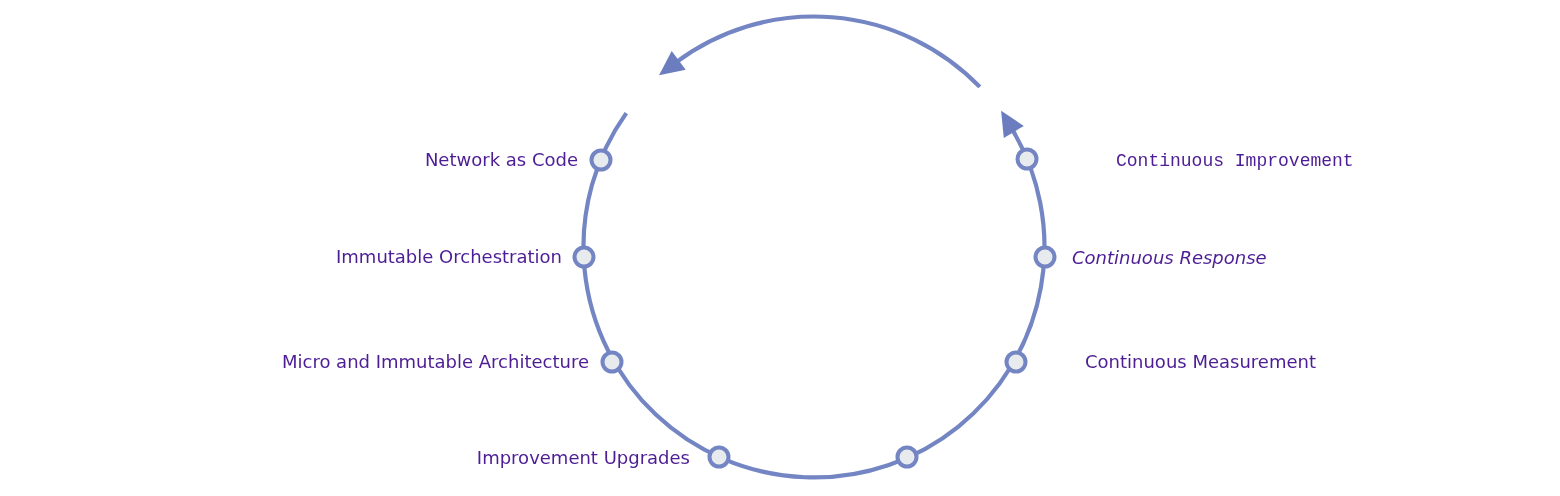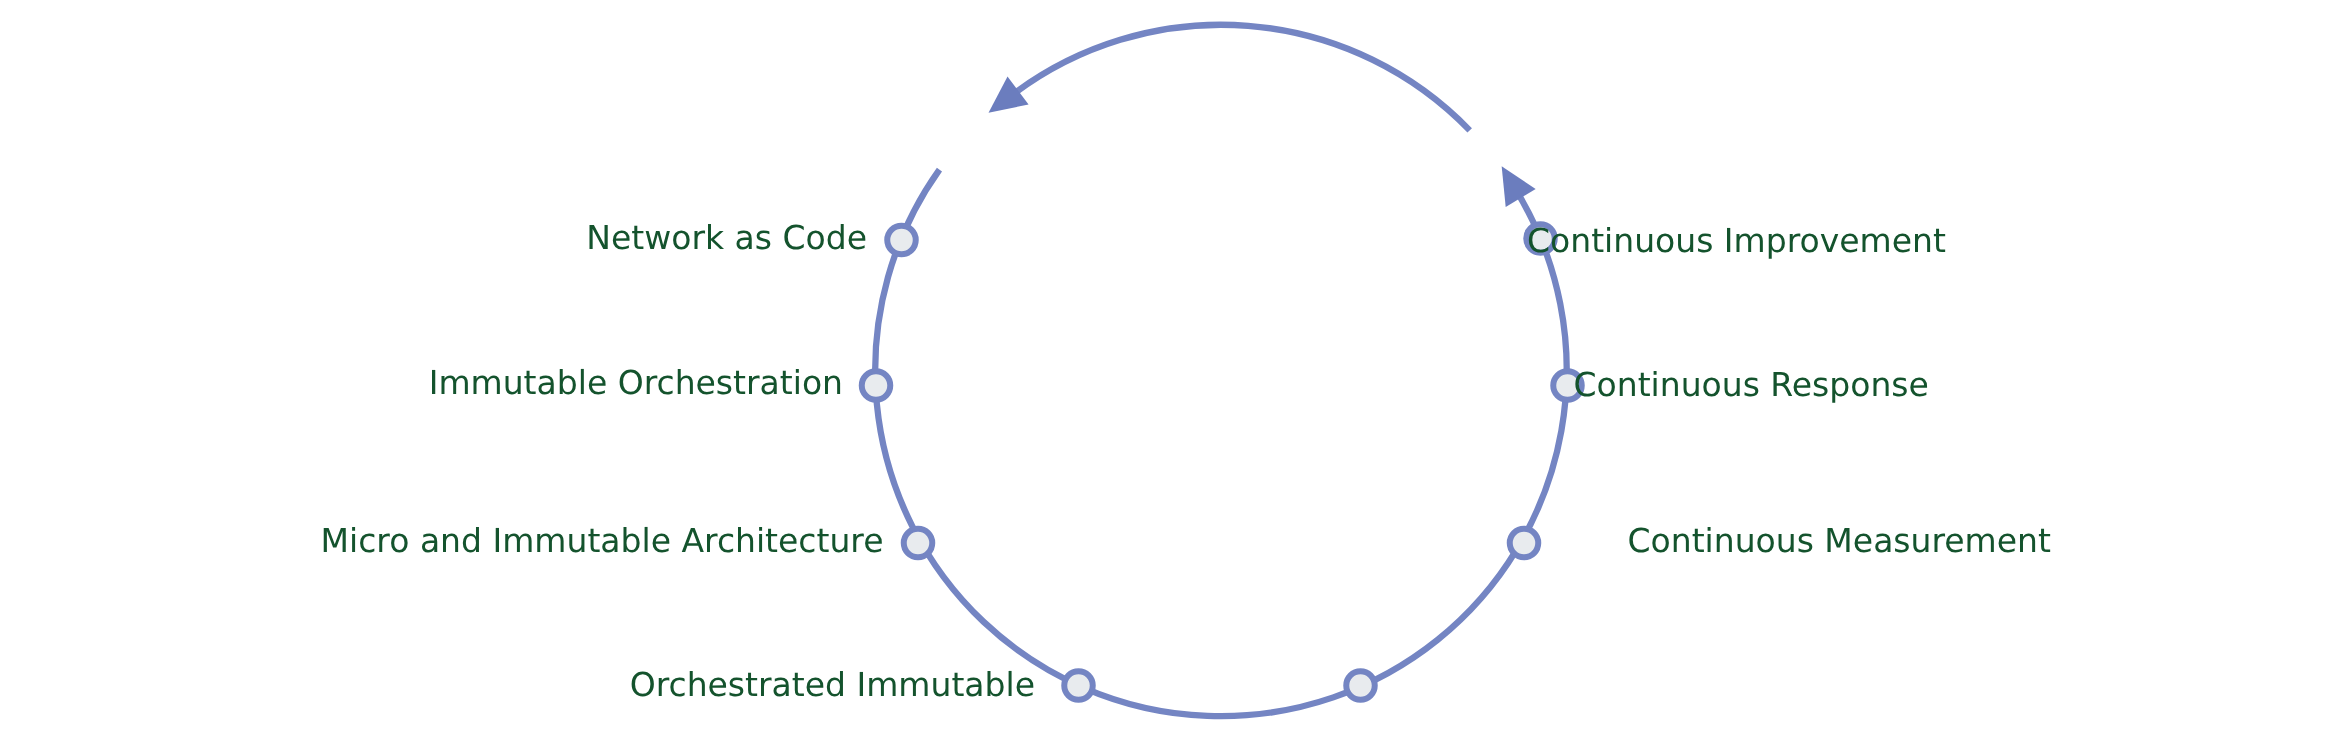--- a/index.html
+++ b/index.html
@@ -17,22 +17,22 @@
     font-family: "DejaVu Sans", "Liberation Sans", sans-serif;
   }
   .cycle-svg {
     position: absolute;
     left: 0;
     top: 0;
   }
   .node-label {
     position: absolute;
     transform: translateY(-50%);
-    font-size: 22px;
-    color: #14532d;
+    font-size: 18px;
+    color: #4c1d95;
     white-space: nowrap;
     line-height: 1.2;
   }
   .node-label.left { text-align: right; }
   .node-label.right { text-align: left; }
 </style>
 </head>
 <body>
 
 <div class="canvas">
@@ -57,22 +57,22 @@
     <circle cx="1045" cy="257" r="9.5" stroke-width="4" stroke="#7485c3" fill="#e8ebee"></circle>
     <circle cx="1027" cy="159" r="9.5" stroke-width="4" stroke="#7485c3" fill="#e8ebee"></circle>
   </svg>
 
   <div class="node-label left" style="right: 982px; top: 160px;">Network as Code</div>
 
   <div class="node-label left" style="right: 998px; top: 257px;">Immutable Orchestration</div>
 
   <div class="node-label left" style="right: 971px; top: 362px;">Micro and Immutable Architecture</div>
 
-  <div class="node-label left" style="right: 870px; top: 458px;">Orchestrated Immutable</div>
+  <div class="node-label left" style="right: 870px; top: 458px;">Improvement Upgrades</div>
 
 
   <div class="node-label right" style="left: 1041px; top: 362px; margin-left: 44px;">Continuous Measurement</div>
 
-  <div class="node-label right" style="left: 1049px; top: 258px;">Continuous Response</div>
+  <div class="node-label right" style="left: 1072px; top: 258px; font-style: italic;">Continuous Response</div>
 
-  <div class="node-label right" style="left: 1018px; top: 162px;">Continuous Improvement</div>
+  <div class="node-label right" style="left: 1116px; top: 162px; font-family: Liberation Mono, monospace;">Continuous Improvement</div>
 
 </div>
 
 </body></html>

